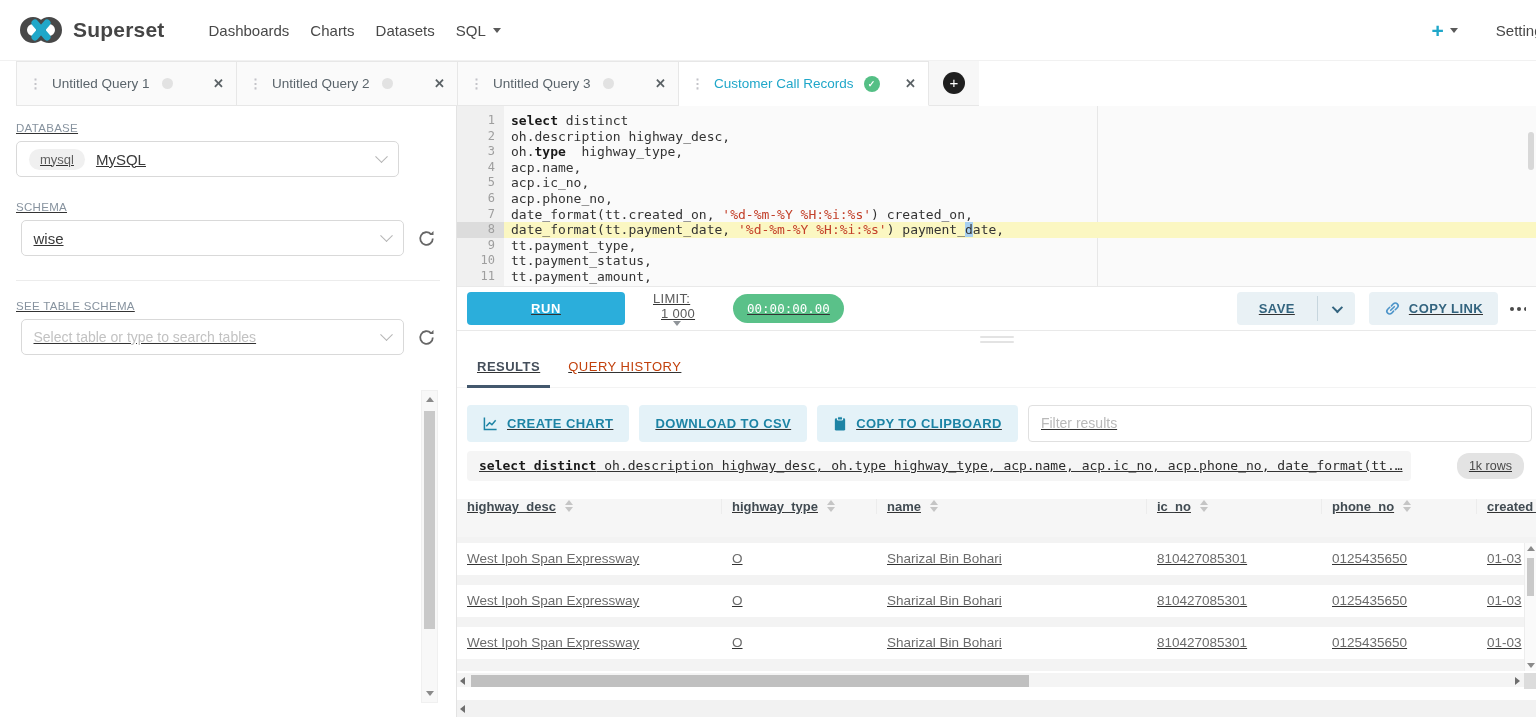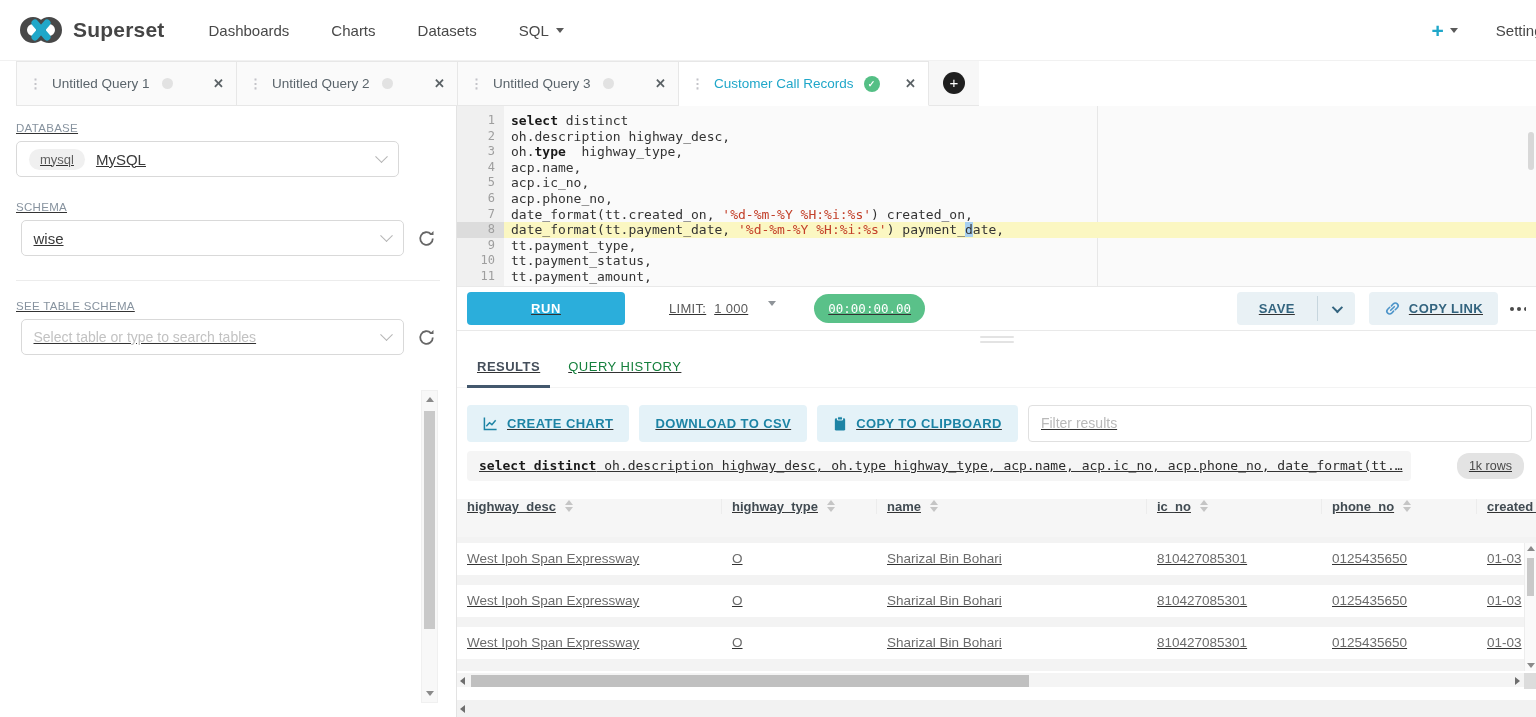--- a/index.html
+++ b/index.html
@@ -4,21 +4,21 @@
 <style>
   * { margin:0; padding:0; box-sizing:border-box; }
   html,body { background:#fff; }
   .page { position:relative; width:1536px; height:717px; overflow:hidden; background:#fff;
           font-family:"Liberation Sans", sans-serif; color:#333; }
 
   
   .navbar { height:61px; display:flex; align-items:center; padding:0 0 0 18px; background:#fff; border-bottom:1px solid #F1F1F1; }
   .brand { display:flex; align-items:center; gap:9px; cursor:pointer; }
   .brand-text { font-size:21px; font-weight:bold; color:#454545; letter-spacing:.2px; }
-  .nav-items { display:flex; align-items:flex-end; gap:42px; margin-left:44px; }
+  .nav-items { display:flex; align-items:flex-end; gap:21px; margin-left:44px; }
   .nav-item { font-size:15px; color:#484848; cursor:pointer; display:flex; align-items:center; gap:7px; }
   .nav-right { margin-left:auto; display:flex; align-items:center; gap:38px; margin-right:-14px; }
   .plus-menu { display:flex; align-items:center; gap:6px; cursor:pointer; }
   .plus-glyph { color:#20A7C9; font-size:21px; font-weight:bold; line-height:1; }
   .settings { font-size:15px; color:#484848; cursor:pointer; }
 
   .tri { width:0; height:0; display:inline-block; }
   .tri-down-dark { border-left:4px solid transparent; border-right:4px solid transparent; border-top:5px solid #5A5A5A; }
   .tri-down-gray { border-left:4px solid transparent; border-right:4px solid transparent; border-top:5px solid #8F9499; }
 
@@ -74,21 +74,21 @@
   .cline.hl { background:#FBF7C2; }
   .kw { font-weight:bold; color:#1A1A1A; }
   .str { color:#C3402A; }
   .cursor { background:#A8D0F0; }
   .editor-vscroll { position:absolute; right:2px; top:26px; width:6px; height:38px; background:#D8D8D8; border-radius:3px; }
 
   
   .toolbar { height:44px; display:flex; align-items:center; padding:0 10px; background:#fff; border-bottom:1px solid #E9E9E9; }
   .run-btn { width:158px; height:33px; border:none; border-radius:4px; background:#2BAEDB; color:#fff; font-weight:bold;
              font-size:13px; letter-spacing:.6px; cursor:pointer; font-family:"Liberation Sans",sans-serif; }
-  .limit-group { display:flex; align-items:flex-start; margin-left:44px; cursor:pointer; }
+  .limit-group { display:flex; align-items:flex-start; margin-left:28px; cursor:pointer;flex-direction:column; }
   .limit-label { font-size:13px; color:#5A5A5A; letter-spacing:.3px; }
   .limit-val { font-size:13px; color:#5A5A5A; margin-left:8px; letter-spacing:.3px; }
   .limit-caret { margin-left:20px; }
   .timer-pill { margin-left:38px; background:#5AC189; color:#fff; border-radius:16px; padding:7px 14px;
                 font-family:"DejaVu Sans Mono","Liberation Mono",monospace; font-size:12.5px; }
   .tb-right { margin-left:auto; display:flex; align-items:center; }
   .save-split { display:flex; height:33px; border-radius:4px; overflow:hidden; background:#E9F1F5; }
   .save-main { padding:0 22px; display:flex; align-items:center; color:#33647F; font-weight:bold; font-size:13px;
                letter-spacing:.4px; cursor:pointer; border:none; background:transparent; font-family:"Liberation Sans",sans-serif; }
   .save-div { width:1px; background:#C7D6DE; margin:4px 0; }
@@ -100,21 +100,21 @@
   .more-btn { margin-left:12px; width:16px; overflow:hidden; display:flex; gap:3px; cursor:pointer; }
   .more-btn i { width:4px; height:4px; border-radius:50%; background:#4A4A4A; flex:none; }
 
   
   .splitter { height:16px; display:flex; flex-direction:column; align-items:center; justify-content:center; gap:3px; cursor:row-resize; }
   .splitter i { width:34px; height:2px; background:#E3E3E3; border-radius:1px; }
 
   
   .results { flex:1; display:flex; flex-direction:column; min-height:0; }
   .rtabs { height:44px; display:flex; gap:8px; padding-left:10px; border-bottom:1px solid #F3F3F3; }
-  .rtab { padding:0 10px; display:flex; align-items:center; font-size:13px; letter-spacing:.5px; color:#15803d;
+  .rtab { padding:0 10px; display:flex; align-items:center; font-size:13px; letter-spacing:.5px; color:#c2410c;
           position:relative; cursor:pointer; }
   .rtab.active { color:#454F5B; font-weight:bold; }
   .rtab.active::after { content:""; position:absolute; left:0; right:0; bottom:-1px; height:3px; background:#43586D; }
 
   .actions { margin-top:17px; padding:0 4px 0 10px; display:flex; gap:10px; }
   .act-btn { height:37px; padding:0 16px; background:#E4F2F8; border:none; border-radius:4px; display:flex; align-items:center;
              gap:9px; color:#1D84A5; font-weight:bold; font-size:13px; letter-spacing:.4px; cursor:pointer;
              font-family:"Liberation Sans",sans-serif; }
   .filter-input { flex:1; height:37px; border:1px solid #E0E0E0; border-radius:4px; padding:0 12px; font-size:14px;
                   color:#444; font-family:"Liberation Sans",sans-serif; outline:none; }

